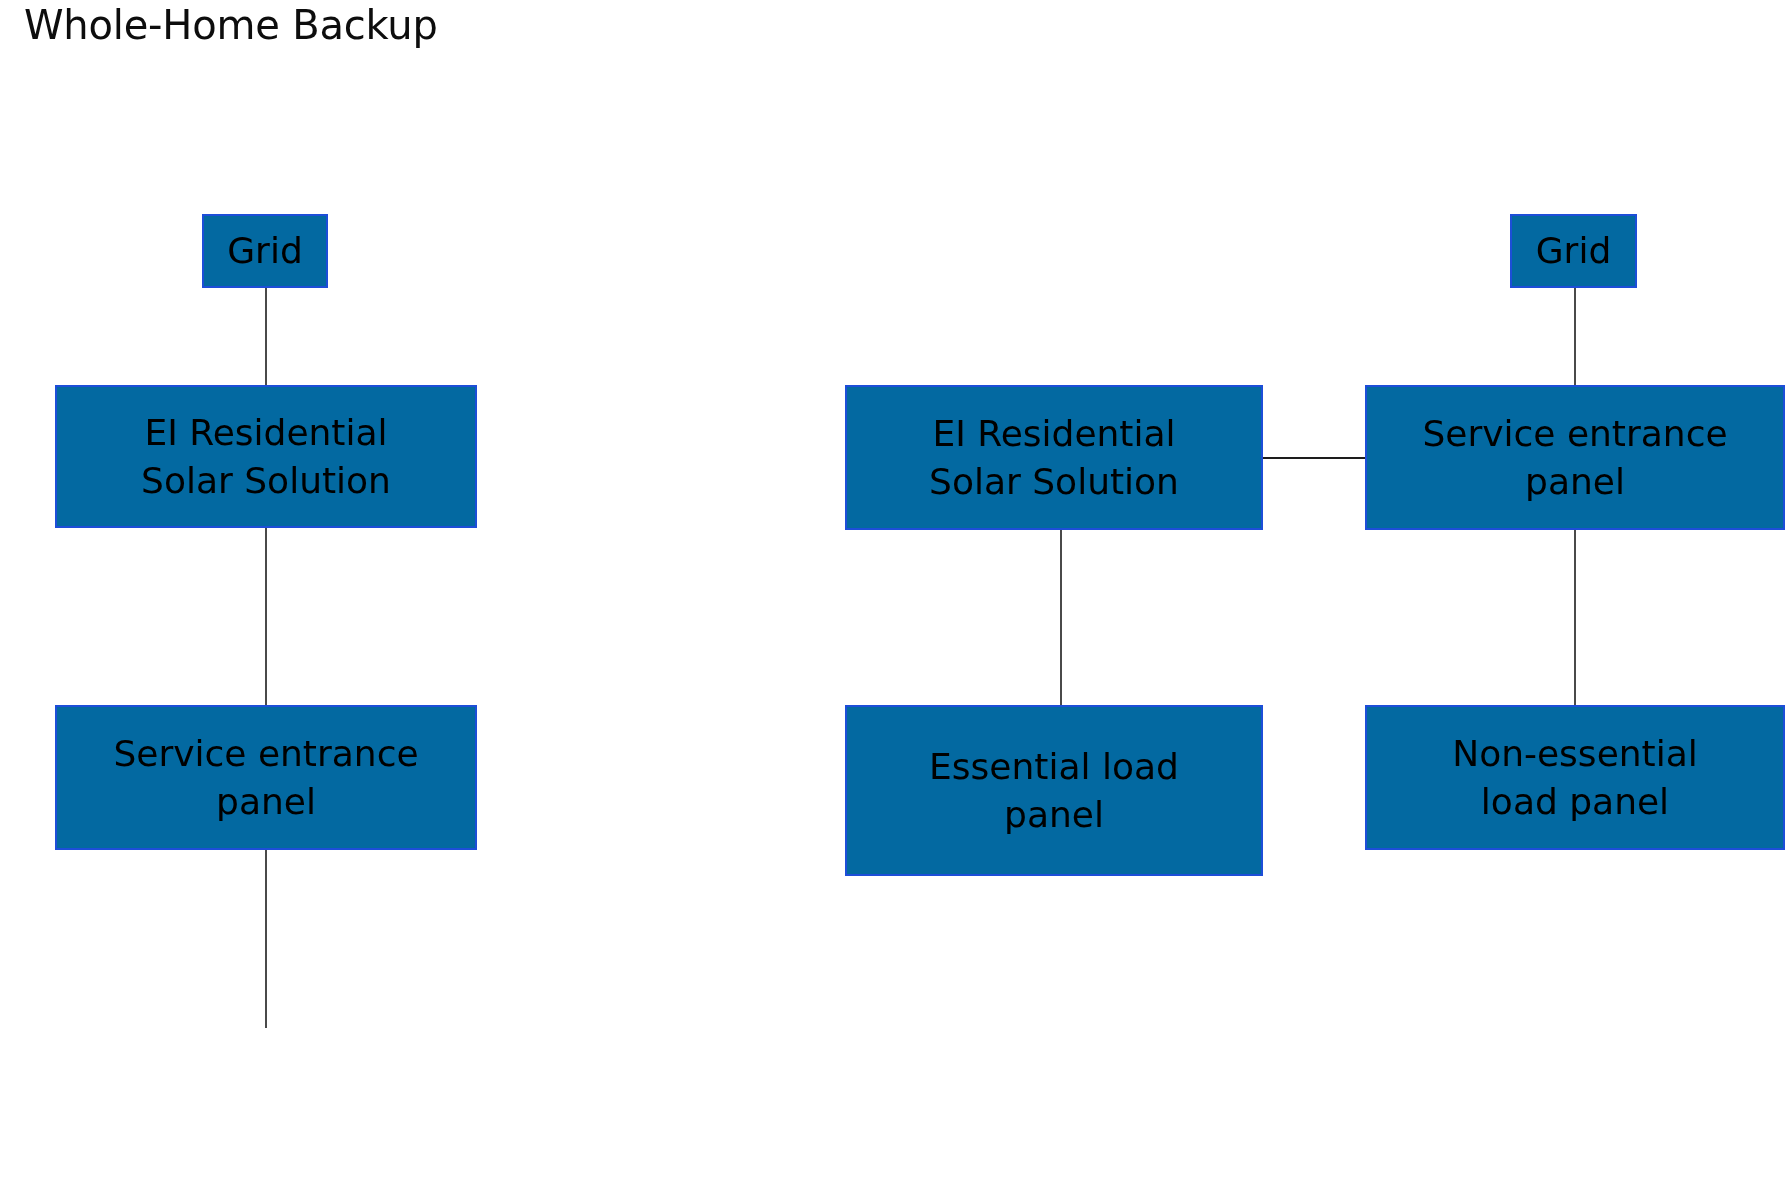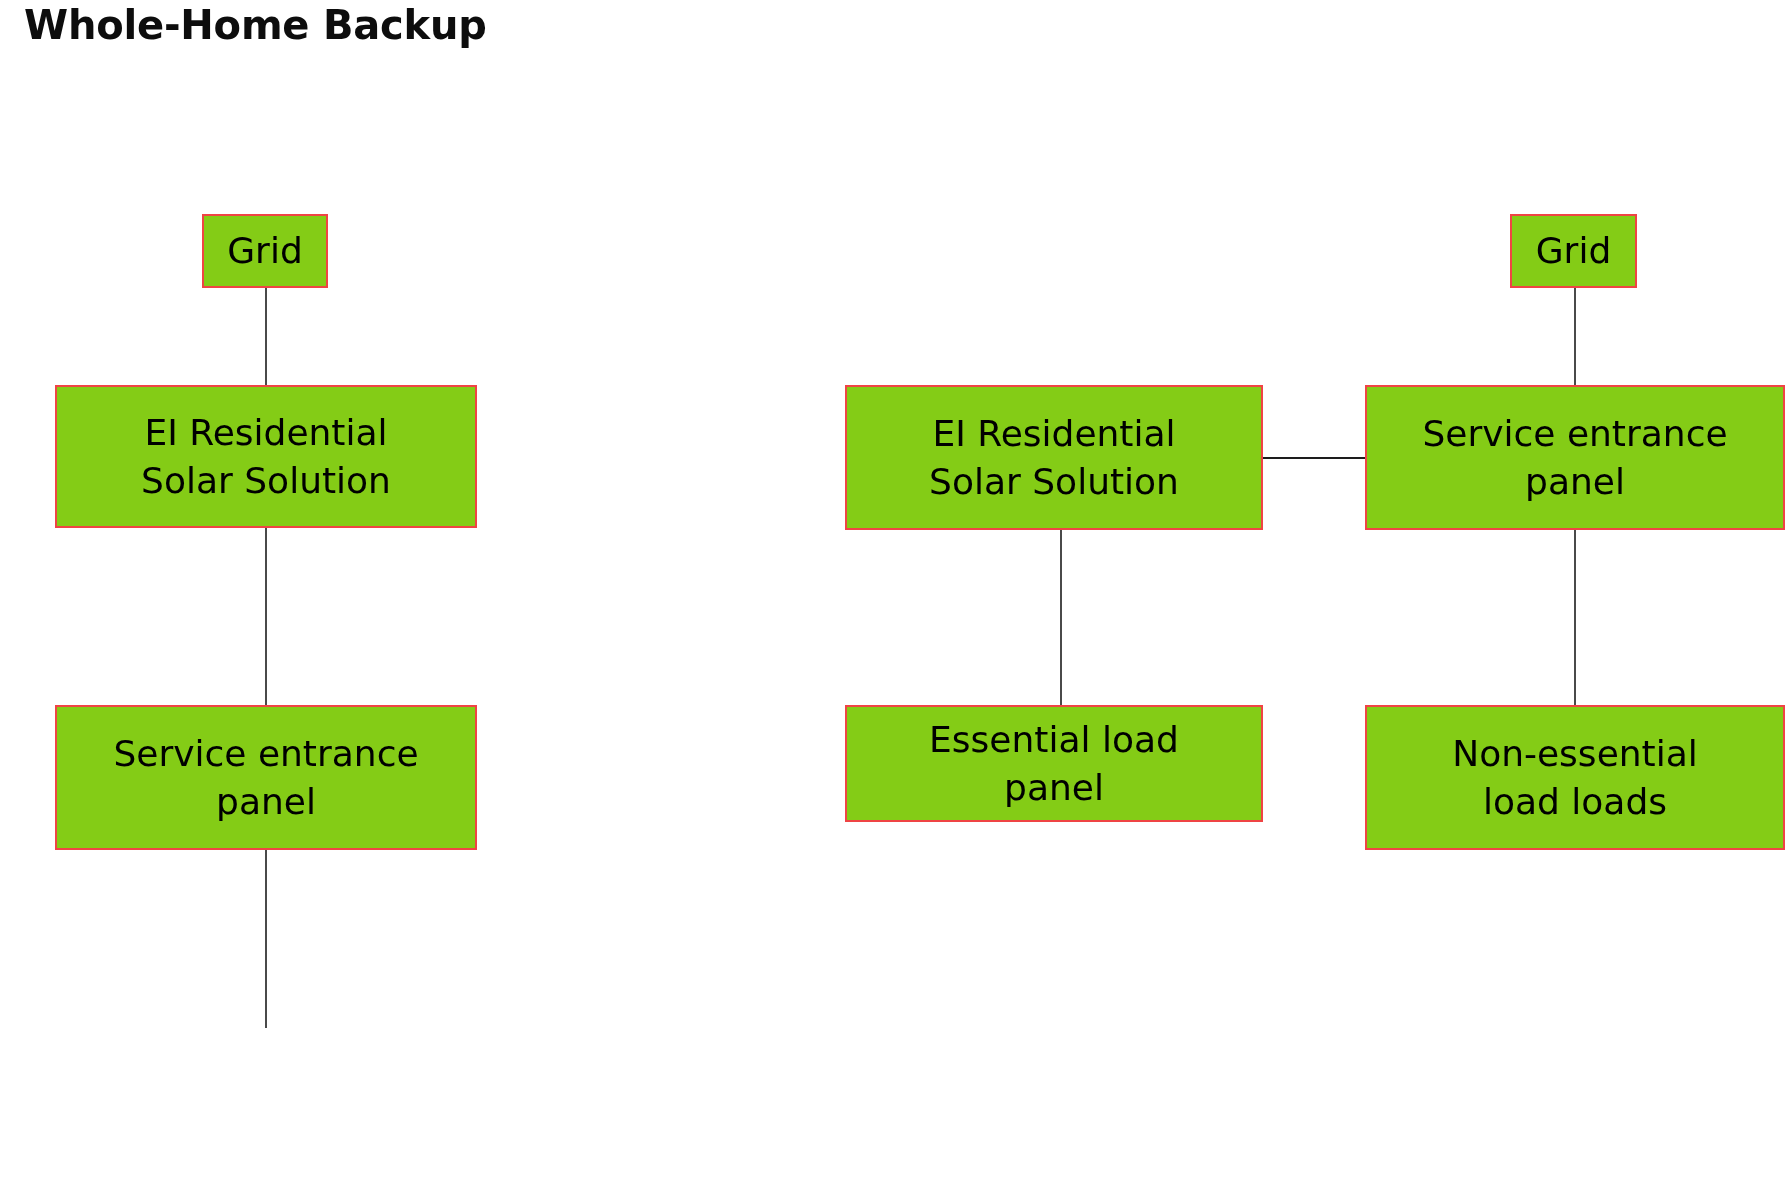--- a/index.html
+++ b/index.html
@@ -17,35 +17,35 @@
   }
   #diagram-canvas {
     position: absolute;
     left: 0; top: 0;
     width: 1790px;
     height: 1187px;
   }
   .panel-title {
     position: absolute;
     font-family: "DejaVu Sans", sans-serif;
-    font-weight: bold;
+    font-weight: normal;
     font-size: 40px;
     line-height: 46px;
     letter-spacing: -0.2px;
     white-space: nowrap;
     color: #0d0d0d;
   }
   #title-whole { left: 24px; top: 2px; }
   #title-partial { left: 1062px; top: 2px; }
 
   .node-box {
     position: absolute;
     box-sizing: border-box;
-    border: 2px solid #ef4444;
-    background: #84cc16;
+    border: 2px solid #1d4ed8;
+    background: #0369a1;
     display: flex;
     align-items: center;
     justify-content: center;
     text-align: center;
     z-index: 2;
   }
   .node-label {
     font-family: "DejaVu Sans", sans-serif;
     font-size: 36px;
     line-height: 48px;
@@ -75,21 +75,21 @@
   #box-allloads-left    { left: 55px;   top: 1026px; width: 422px; height: 145px; }
 
   #conn-left-grid-ei    { left: 265px;  top: 286px;  height: 101px; }
   #conn-left-ei-service { left: 265px;  top: 526px;  height: 181px; }
   #conn-left-service-all{ left: 265px;  top: 848px;  height: 180px; }
 
   
   #box-grid-right       { left: 1510px; top: 214px;  width: 127px; height: 74px; }
   #box-ei-right         { left: 845px;  top: 385px;  width: 418px; height: 145px; }
   #box-service-right    { left: 1365px; top: 385px;  width: 420px; height: 145px; }
-  #box-essential-right  { left: 845px;  top: 705px;  width: 418px; height: 117px; }
+  #box-essential-right  { left: 845px;  top: 705px;  width: 418px; height: 171px; }
   #box-nonessential     { left: 1365px; top: 705px;  width: 420px; height: 145px; }
 
   #conn-right-grid-svc  { left: 1574px; top: 286px;  height: 101px; }
   #conn-right-ei-svc    { left: 1261px; top: 457px;  width: 106px; }
   #conn-right-ei-ess    { left: 1060px; top: 528px;  height: 179px; }
   #conn-right-svc-non   { left: 1574px; top: 528px;  height: 179px; }
 </style>
 </head>
 <body>
 
@@ -136,16 +136,16 @@
 panel</span>
   </div>
 
   <div class="node-box" id="box-essential-right">
     <span class="node-label">Essential load
 panel</span>
   </div>
 
   <div class="node-box" id="box-nonessential">
     <span class="node-label">Non-essential
-load loads</span>
+load panel</span>
   </div>
 
 </div>
 
 </body></html>

